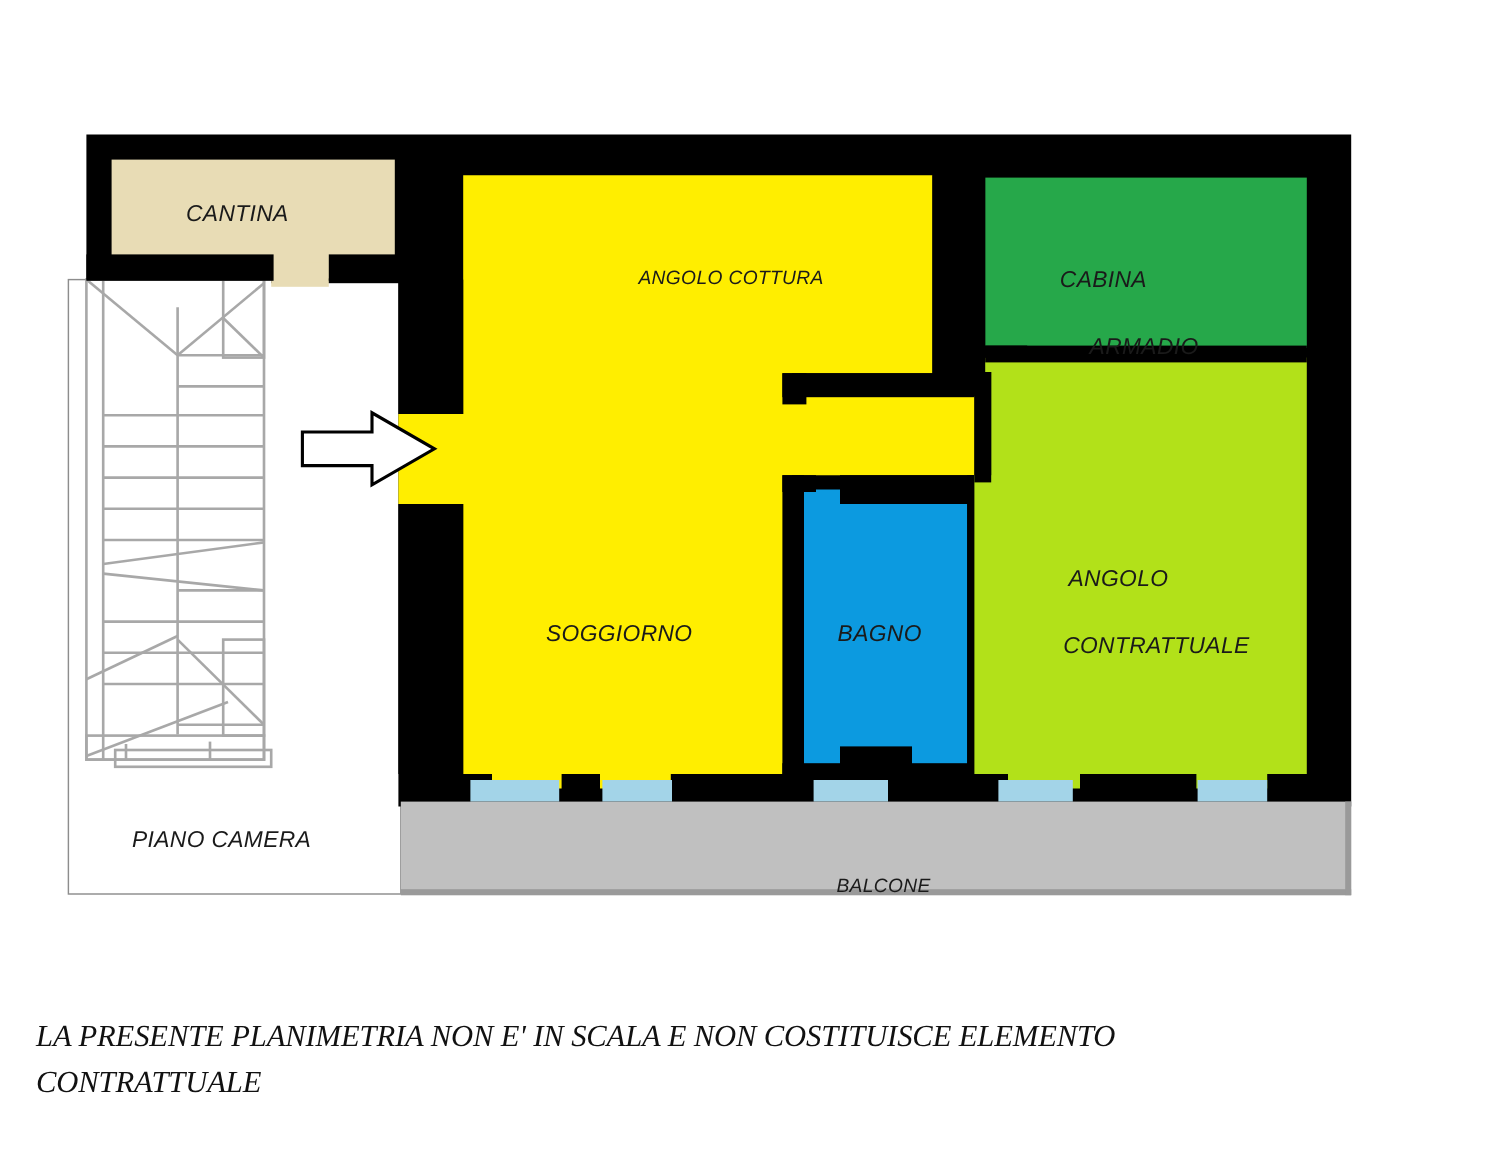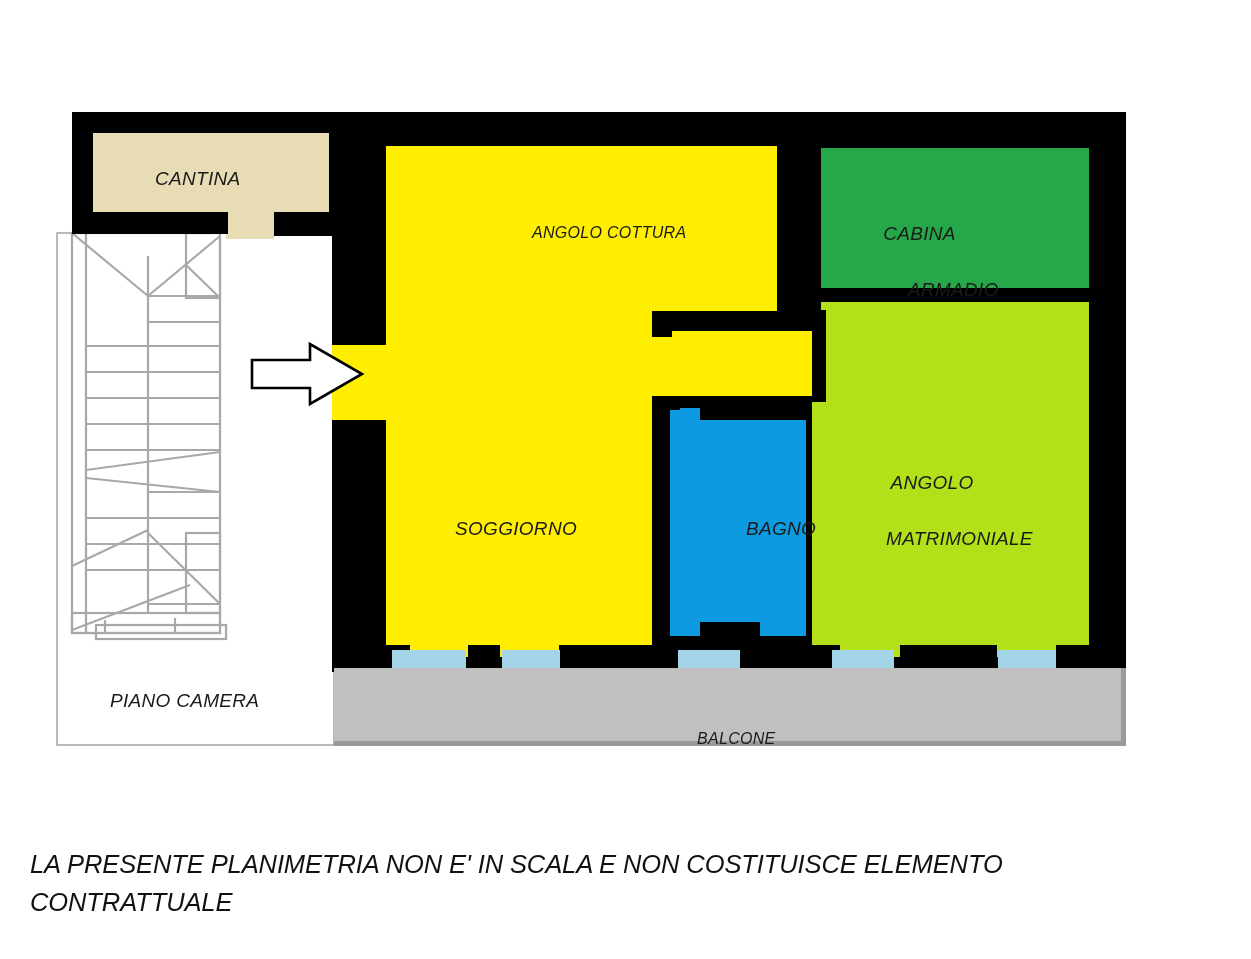--- a/index.html
+++ b/index.html
@@ -33,33 +33,33 @@
     color: #1a1a1a;
     white-space: pre;
     letter-spacing: 0.3px;
     pointer-events: none;
   }
   .lbl-cantina   { left: 155px; top: 168px; font-size: 19px; }
   .lbl-cottura   { left: 532px; top: 224px; font-size: 16px; }
   .lbl-cabina    { left: 872px; top: 192px; font-size: 19px; line-height: 28px; }
   .lbl-cabina .indent { padding-left: 36px; display: block; }
   .lbl-soggiorno { left: 455px; top: 518px; font-size: 19px; }
-  .lbl-bagno     { left: 698px; top: 518px; font-size: 19px; margin-left: 48px; }
+  .lbl-bagno     { left: 698px; top: 518px; font-size: 19px; }
   .lbl-camera    { left: 880px; top: 441px; font-size: 19px; line-height: 28px; }
   .lbl-camera .indent { padding-left: 6px; display: block; }
   .lbl-balcone   { left: 697px; top: 730px; font-size: 16px; }
   .lbl-piano     { left: 110px; top: 690px; font-size: 19px; }
 
   
   #disclaimer {
     position: absolute;
     left: 30px;
     top: 845px;
     width: 1090px;
-    font-family: Liberation Sans, sans-serif;
+    font-family: Liberation Serif, serif;
     font-style: italic;
     font-size: 25.5px;
     line-height: 38px;
     color: #111111;
     letter-spacing: -0.1px;
   }
 </style>
 </head>
 <body>
 
@@ -265,20 +265,20 @@
   <span>CABINA</span>
   <span class="indent">ARMADIO</span>
 </div>
 
 <div class="room-label lbl-soggiorno">SOGGIORNO</div>
 
 <div class="room-label lbl-bagno">BAGNO</div>
 
 <div class="room-label lbl-camera">
   <span>ANGOLO</span>
-  <span class="indent">MATRIMONIALE</span>
+  <span class="indent">CONTRATTUALE</span>
 </div>
 
 <div class="room-label lbl-balcone">BALCONE</div>
 
 <div class="room-label lbl-piano">PIANO CAMERA</div>
 
 <div id="disclaimer">LA PRESENTE PLANIMETRIA NON E' IN SCALA E NON COSTITUISCE ELEMENTO CONTRATTUALE</div>
 
 </body></html>

